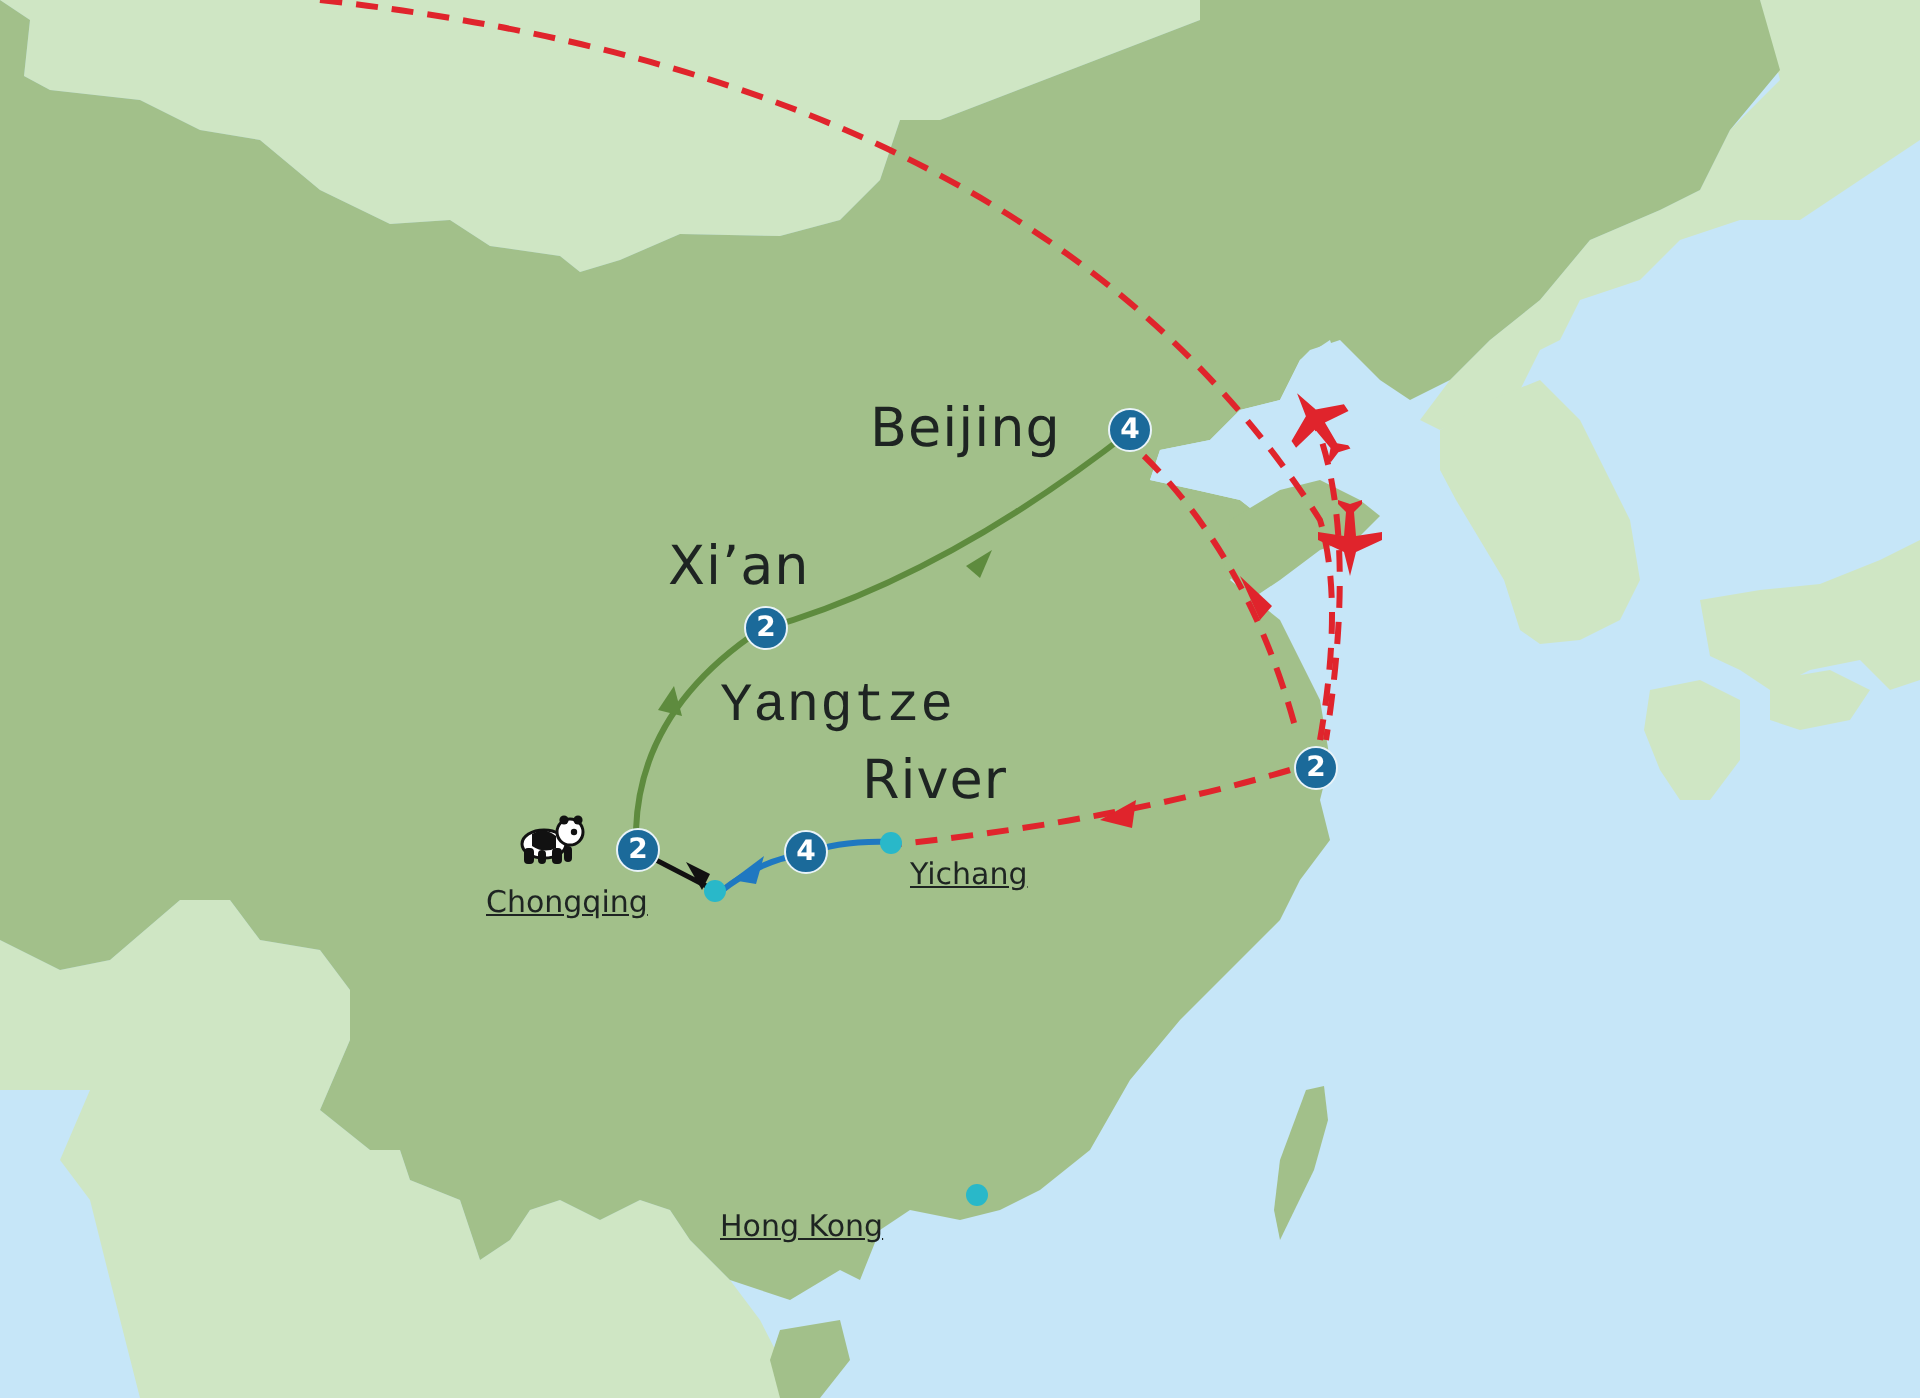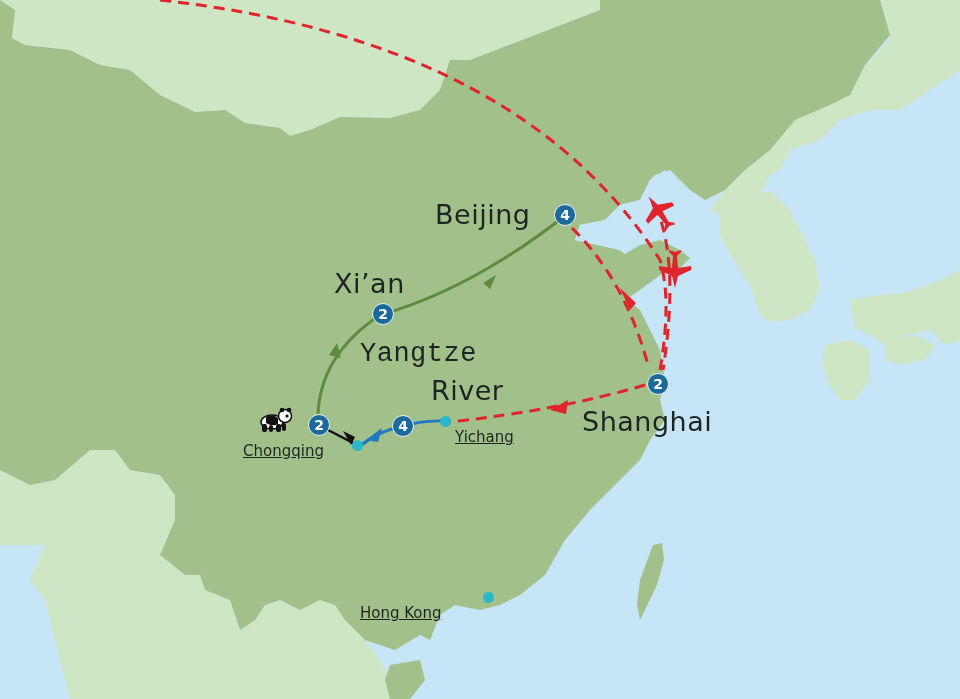--- a/index.html
+++ b/index.html
@@ -86,21 +86,20 @@
   </svg>
 
   <div class="label big" style="left:435px; top:201px;">Beijing</div>
   <div class="badge" style="left:554px; top:204px;">4</div>
 
   <div class="label big" style="left:298px; top:270px;margin-left:36px;">Xi’an</div>
   <div class="badge" style="left:372px; top:303px;">2</div>
 
   <div class="badge" style="left:308px; top:414px;">2</div>
 
-  <div class="label big" style="left:582px; top:408px;">Shanghai</div>
   <div class="badge" style="left:647px; top:373px;">2</div>
 
   <div class="label big" style="left:360px; top:341px;font-family:Liberation Mono, monospace;">Yangtze</div>
   <div class="label big" style="left:383px; top:377px;margin-left:48px;">River</div>
   <div class="badge" style="left:392px; top:415px;">4</div>
 
   <div class="dot" style="left:440px; top:416px;"></div>
   <div class="label small" style="left:455px; top:430px;">Yichang</div>
 
   <div class="dot" style="left:352px; top:440px;"></div>

